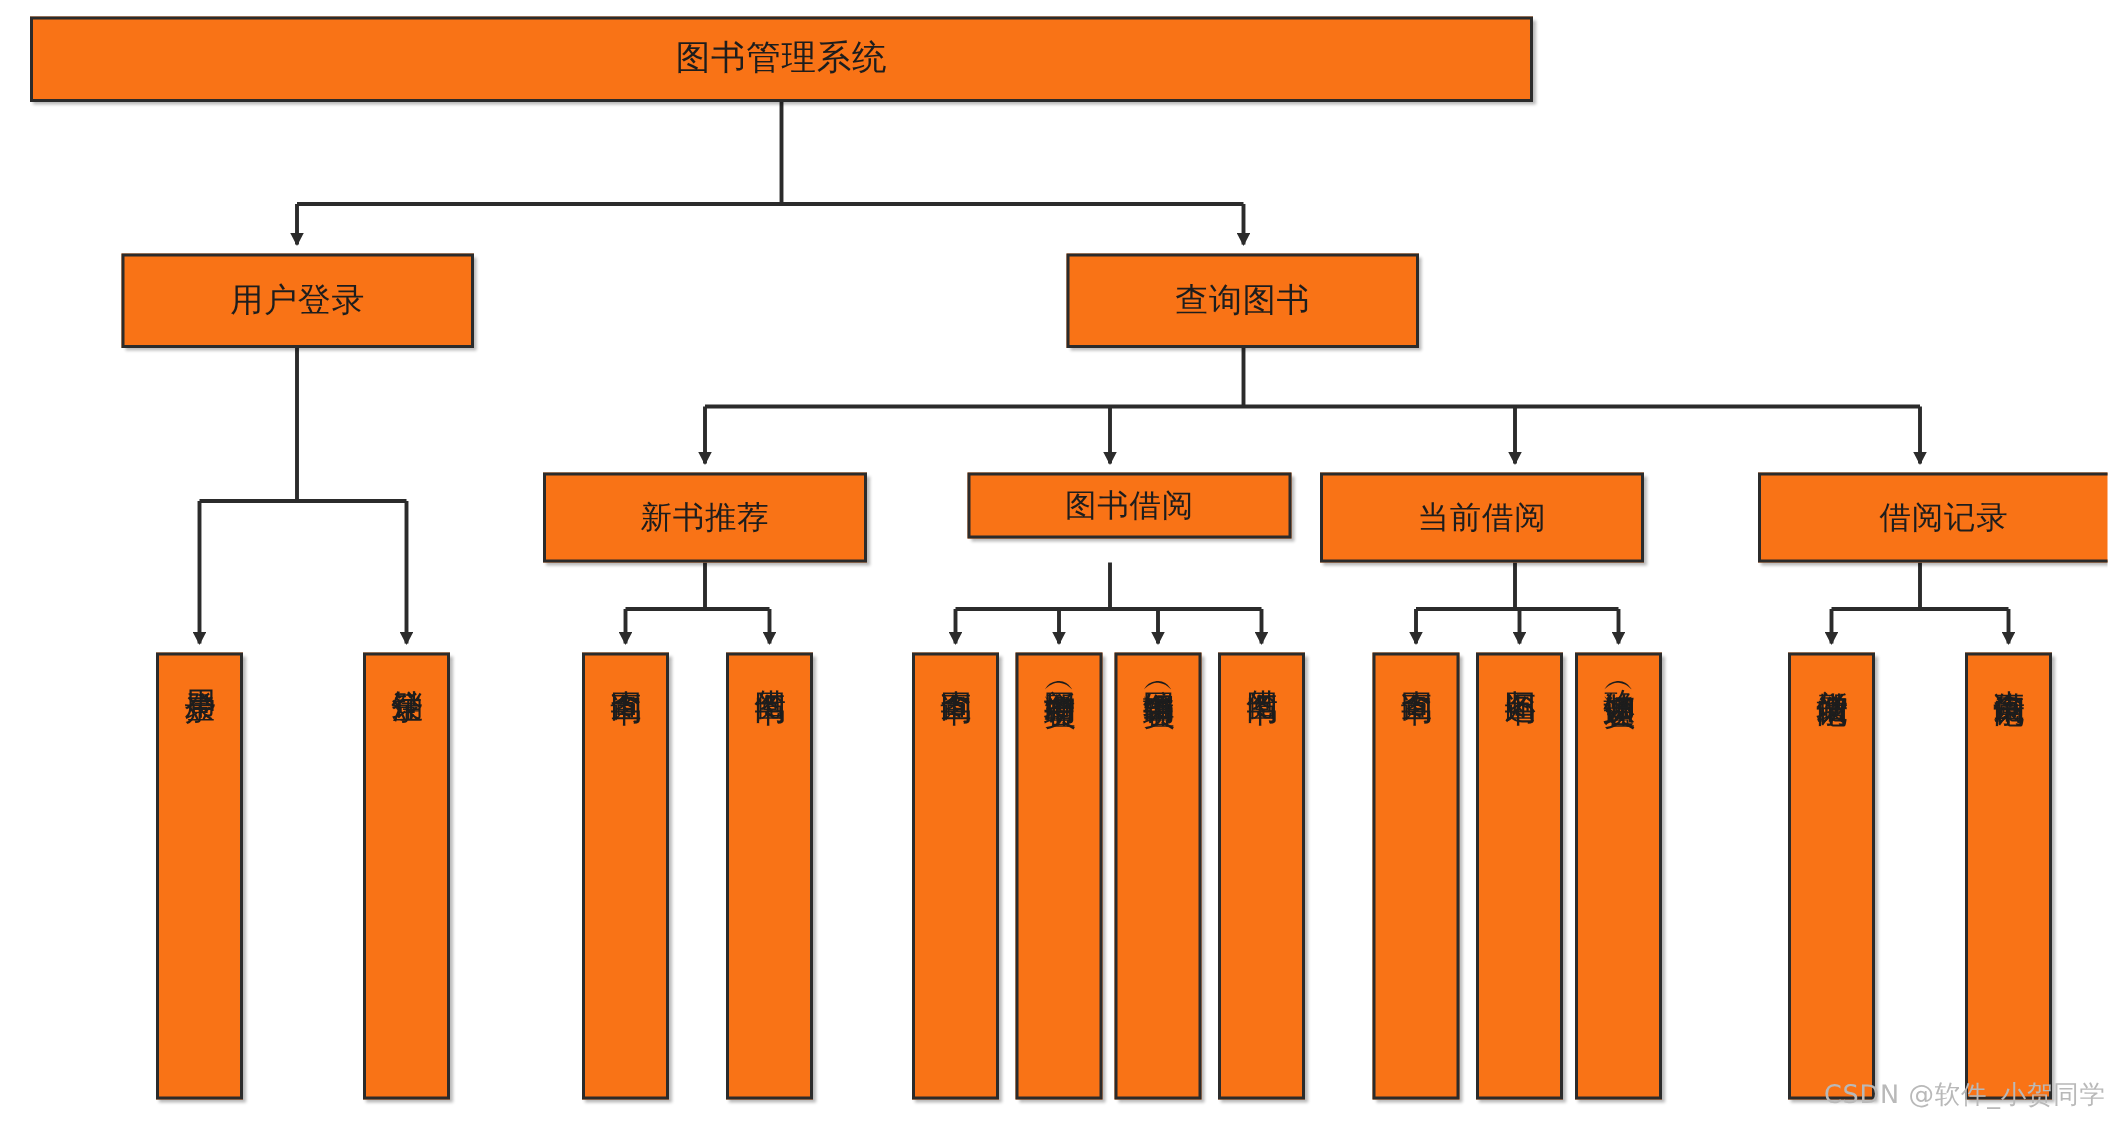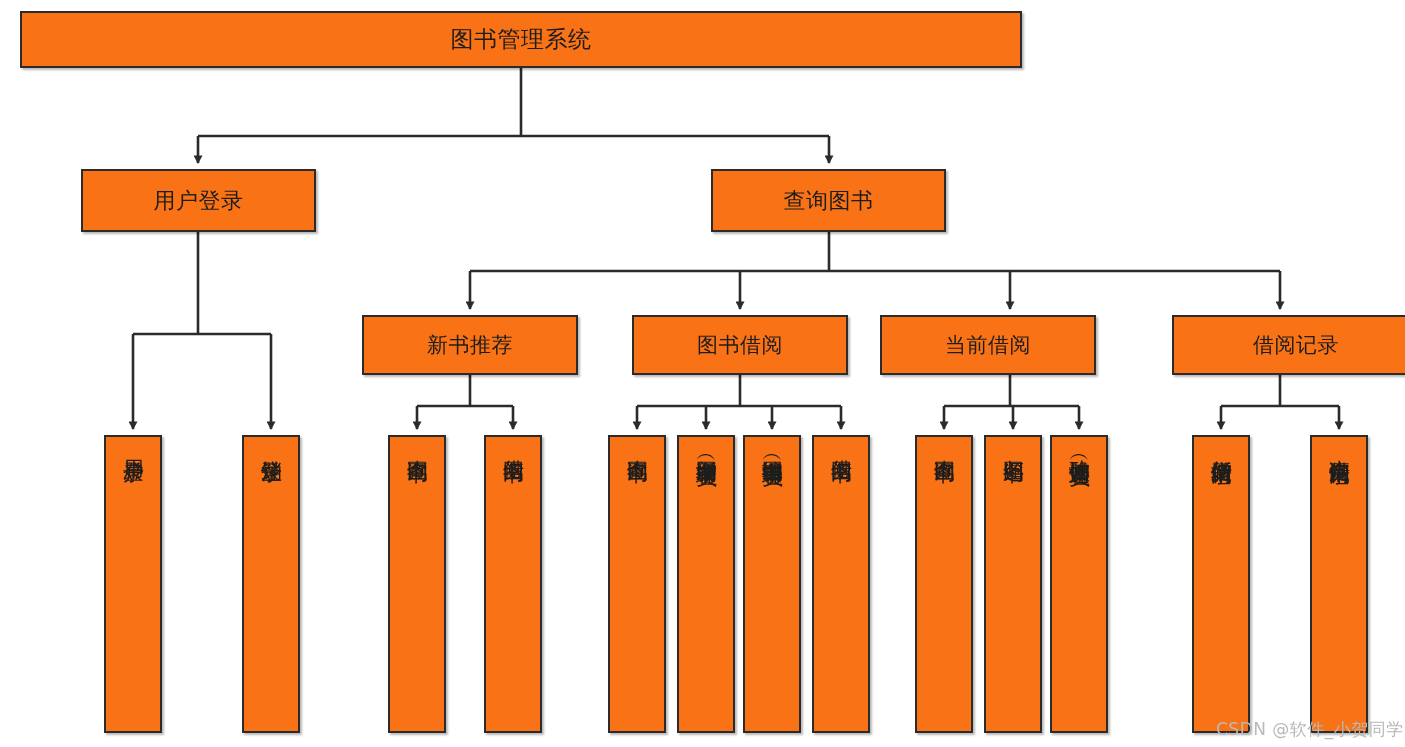--- a/index.html
+++ b/index.html
@@ -135,21 +135,21 @@
   <div class="node-box node-level2" style="left: 81px; top: 169px; width: 235px; height: 63px;">
     <span class="node-label">用户登录</span>
   </div>
   <div class="node-box node-level2" style="left: 711px; top: 169px; width: 235px; height: 63px;">
     <span class="node-label">查询图书</span>
   </div>
 
   <div class="node-box node-level3" style="left: 362px; top: 315px; width: 216px; height: 60px;">
     <span class="node-label">新书推荐</span>
   </div>
-  <div class="node-box node-level3" style="left: 632px; top: 315px; width: 216px; height: 60px;">
+  <div class="node-box node-level3" style="left: 645px; top: 315px; width: 216px; height: 44px;">
     <span class="node-label">图书借阅</span>
   </div>
   <div class="node-box node-level3" style="left: 880px; top: 315px; width: 216px; height: 60px;">
     <span class="node-label">当前借阅</span>
   </div>
   <div class="node-box node-level3" style="left: 1172px; top: 315px; width: 248px; height: 60px;">
     <span class="node-label">借阅记录</span>
   </div>
 
   <div class="node-box node-leaf" style="left: 104px; top: 435px; width: 58px; height: 298px;">

